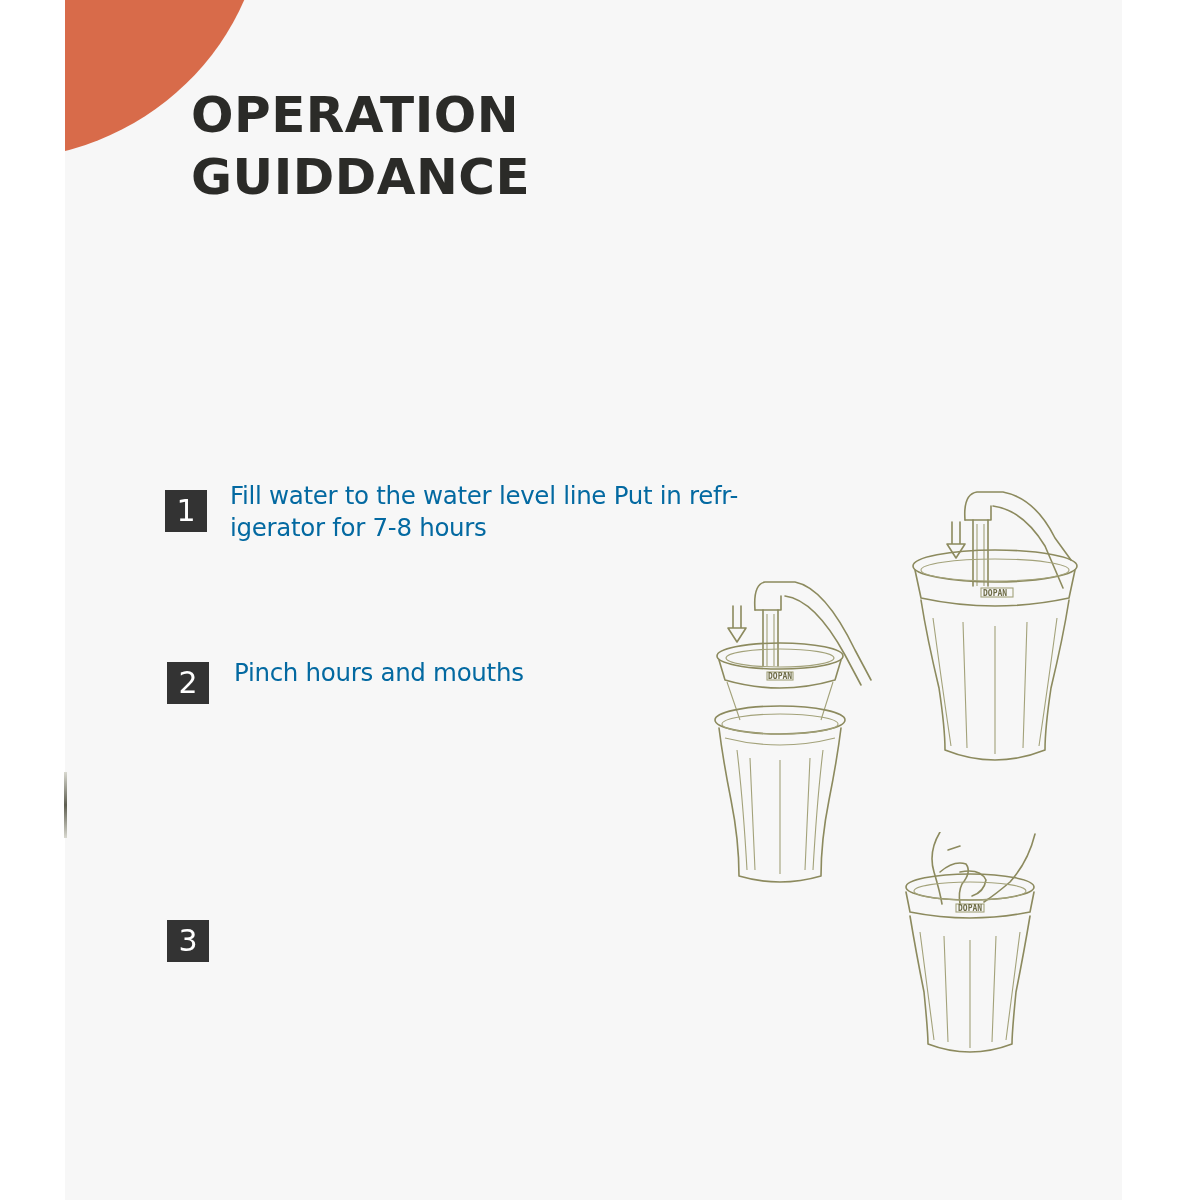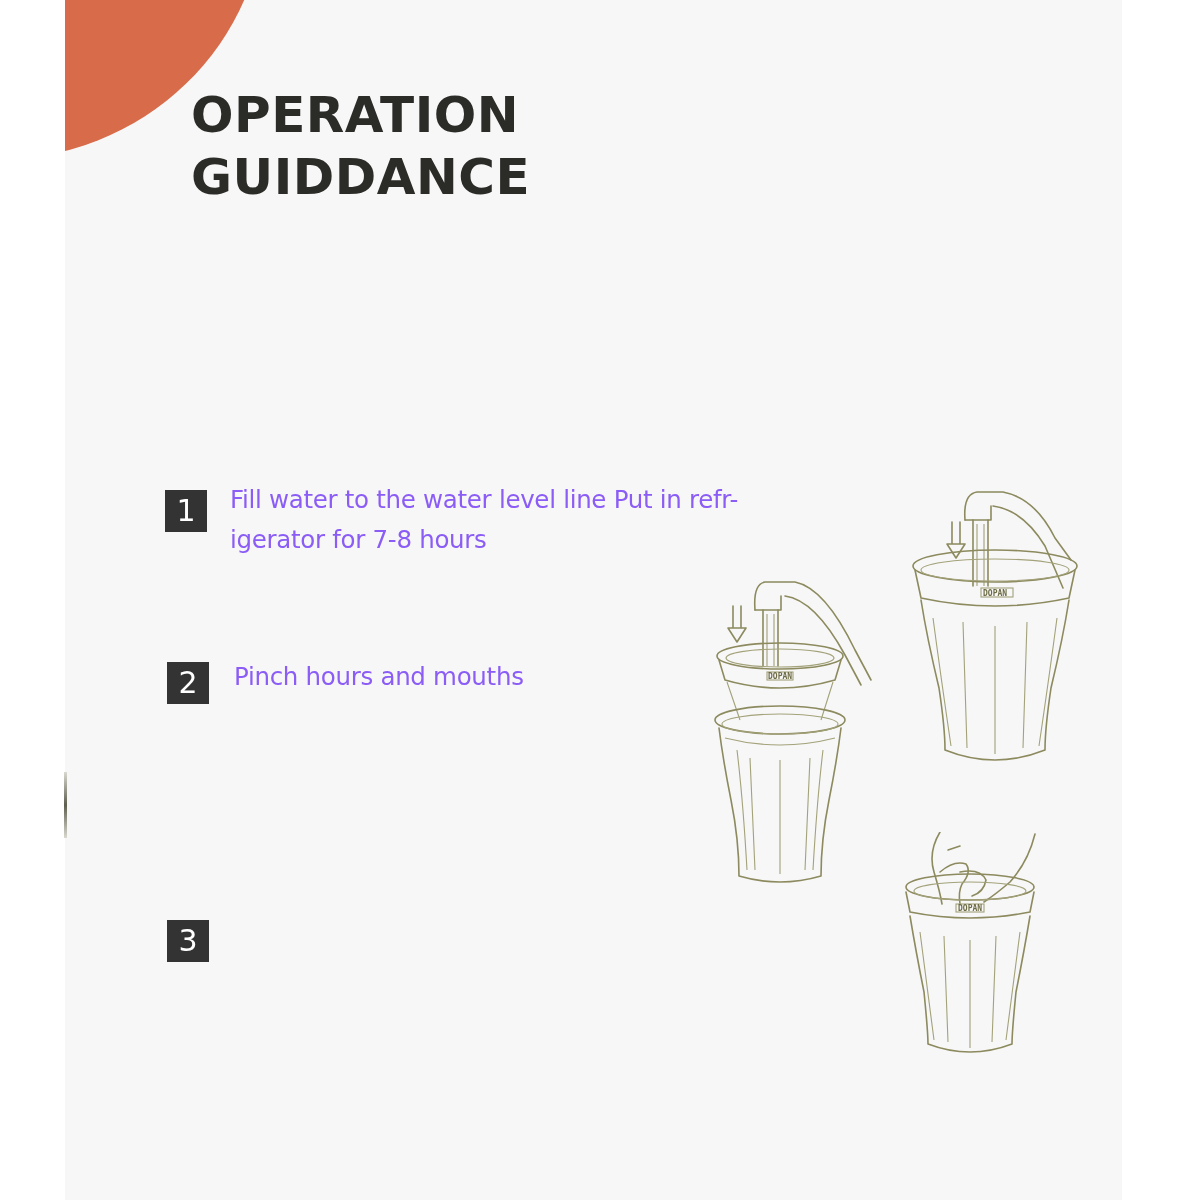--- a/index.html
+++ b/index.html
@@ -22,22 +22,22 @@
       font-size: 50px; line-height: 62px; color: #2b2b28; letter-spacing: 0.5px;
     }
     .title span { display: block; }
     .step { position: absolute; display: flex; align-items: flex-start; }
     .step-badge {
       width: 42px; height: 42px; background: #333333; color: #ffffff;
       font-family: "DejaVu Sans", sans-serif; font-size: 30px; line-height: 42px;
       text-align: center; flex: 0 0 auto;
     }
     .step-text {
-      font-family: "DejaVu Sans", sans-serif; font-size: 24.5px; line-height: 40px;
-      color: #8b5cf6; white-space: pre-line; letter-spacing: -0.3px;
+      font-family: "DejaVu Sans", sans-serif; font-size: 24.5px; line-height: 32px;
+      color: #0369a1; white-space: pre-line; letter-spacing: -0.3px;
     }
     #step1 { left: 100px; top: 480px; }
     #step1 .step-badge { margin-top: 10px; margin-right: 23px; }
     #step2 { left: 102px; top: 657px; }
     #step2 .step-badge { margin-top: 5px; margin-right: 25px; }
     #step3 { left: 102px; top: 912px; }
     #step3 .step-badge { margin-top: 8px; margin-right: 25px; }
     .illus { position: absolute; }
     .illus svg { display: block; }
     .sketch { fill: none; stroke: #8c8a5e; stroke-width: 1.6; stroke-linecap: round; stroke-linejoin: round; }

